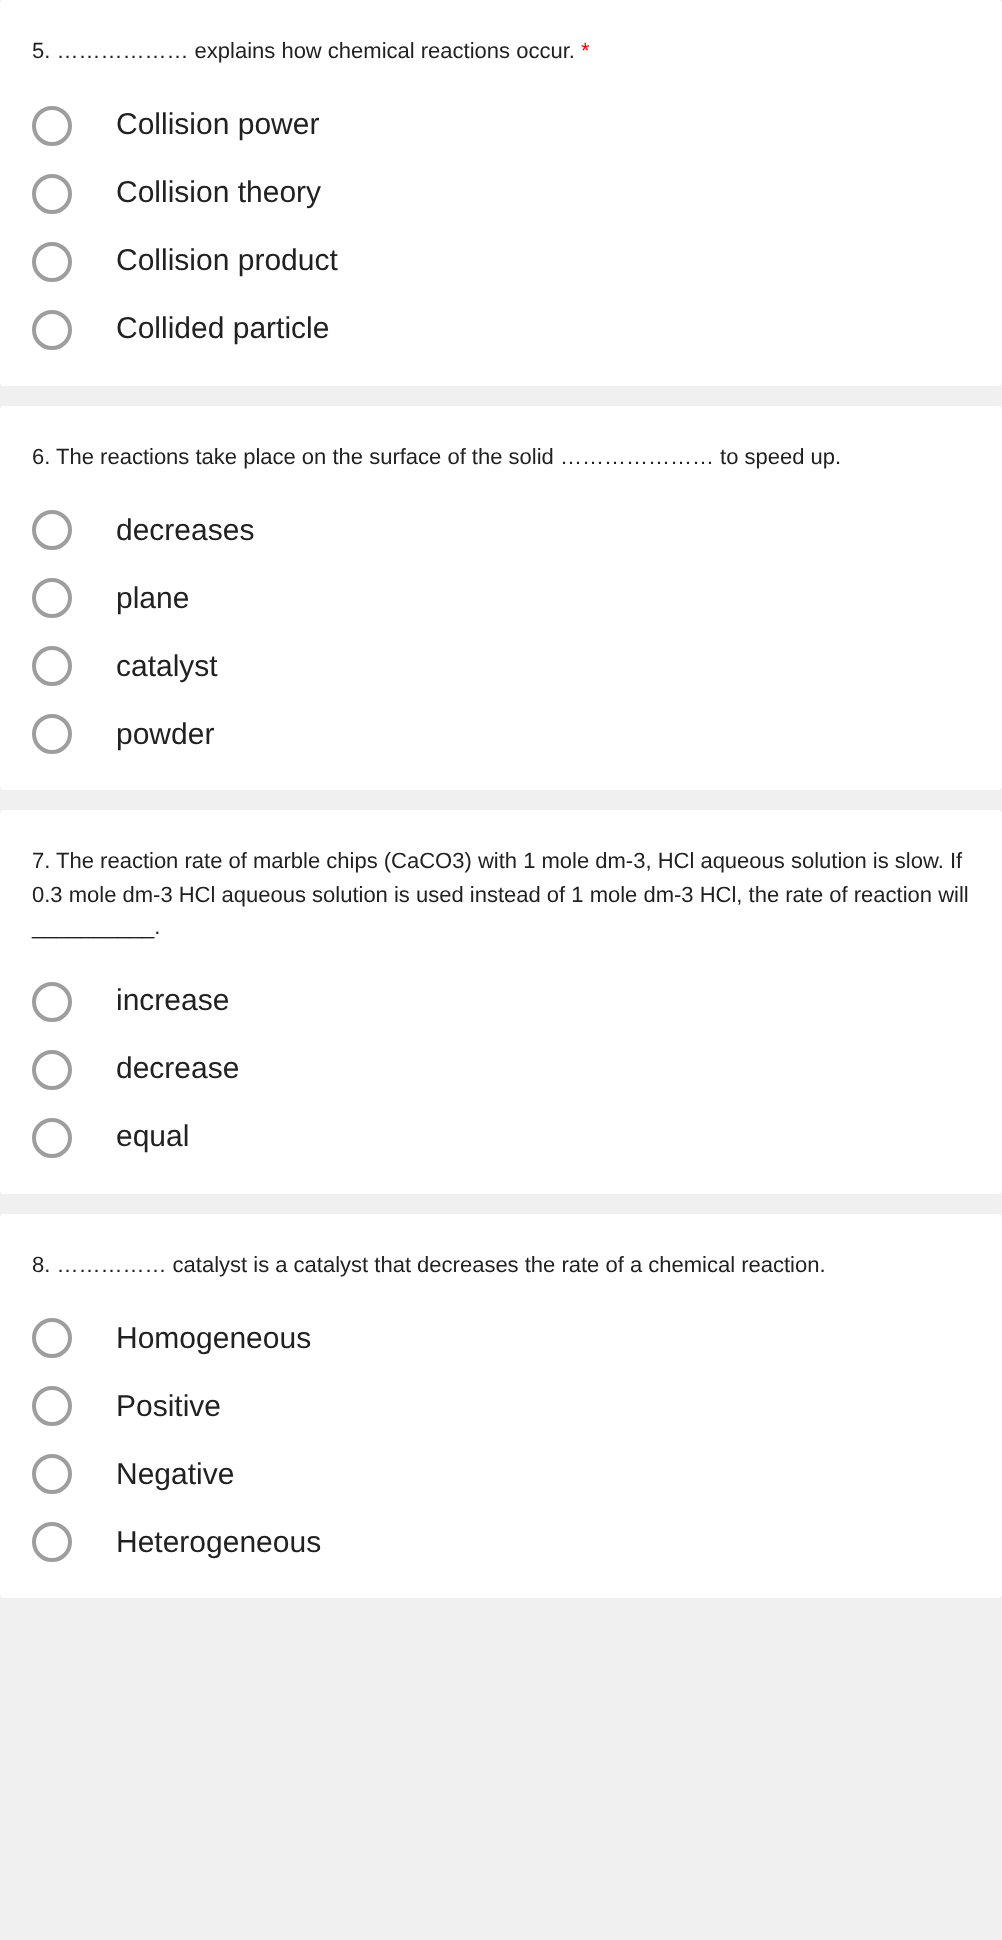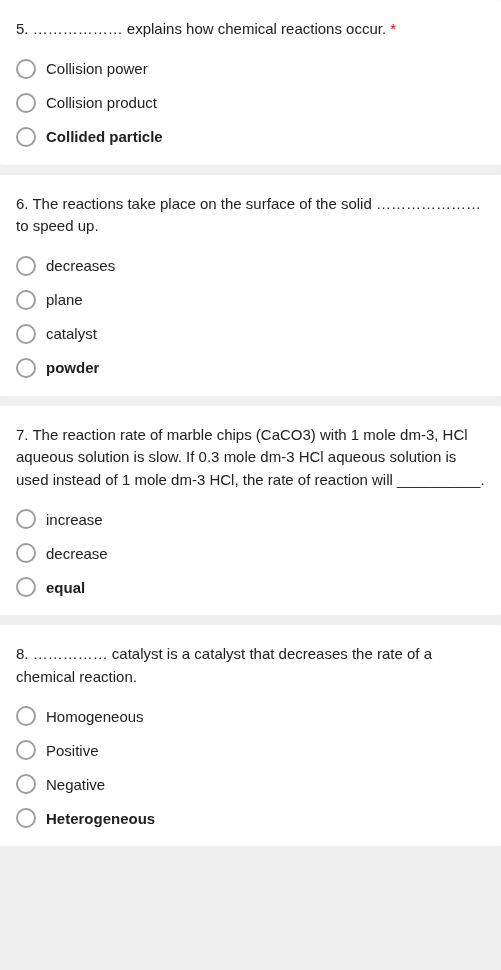--- a/index.html
+++ b/index.html
@@ -15,37 +15,36 @@
       font-size: 15px;
       color: #212121;
     }
     .question-card {
       background: #fff;
       margin-bottom: 10px;
       padding: 18px 16px 18px 16px;
       border-radius: 2px;
     }
     .question-text {
-      font-size: 15px;
+      font-size: 11px;
       line-height: 1.5;
       margin-bottom: 18px;
       color: #212121;
     }
     .required-star {
       color: red;
     }
     .option-row {
       display: flex;
       align-items: center;
       margin-bottom: 14px;
-      gap: 10px;
+      gap: 22px;
     }
     .option-row:last-child {
       margin-bottom: 0;
-      font-weight: bold;
     }
     .radio-circle {
       width: 20px;
       height: 20px;
       border-radius: 50%;
       border: 2px solid #9e9e9e;
       background: #fff;
       flex-shrink: 0;
       cursor: pointer;
       display: inline-block;
@@ -57,20 +56,24 @@
   </style>
 </head>
 <body>
 
 <div id="app">
     <div class="question-card">
       <div class="question-text">5. ………………  explains how chemical reactions occur. <span class="required-star">*</span></div>
       <div class="option-row">
         <div class="radio-circle"></div>
         <span class="option-label">Collision power</span>
+      </div>
+      <div class="option-row">
+        <div class="radio-circle"></div>
+        <span class="option-label">Collision theory</span>
       </div>
       <div class="option-row">
         <div class="radio-circle"></div>
         <span class="option-label">Collision product</span>
       </div>
       <div class="option-row">
         <div class="radio-circle"></div>
         <span class="option-label">Collided particle</span>
       </div>
     </div>

